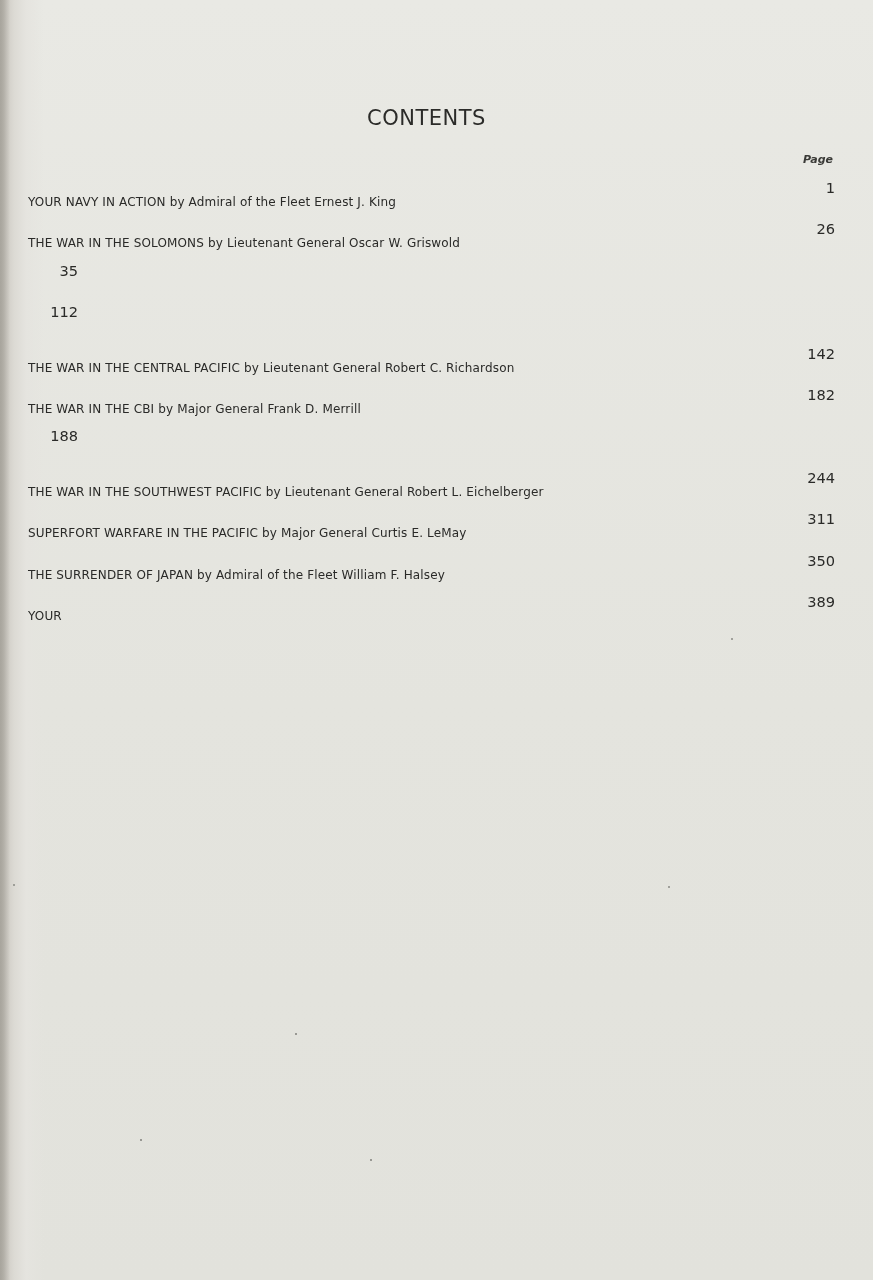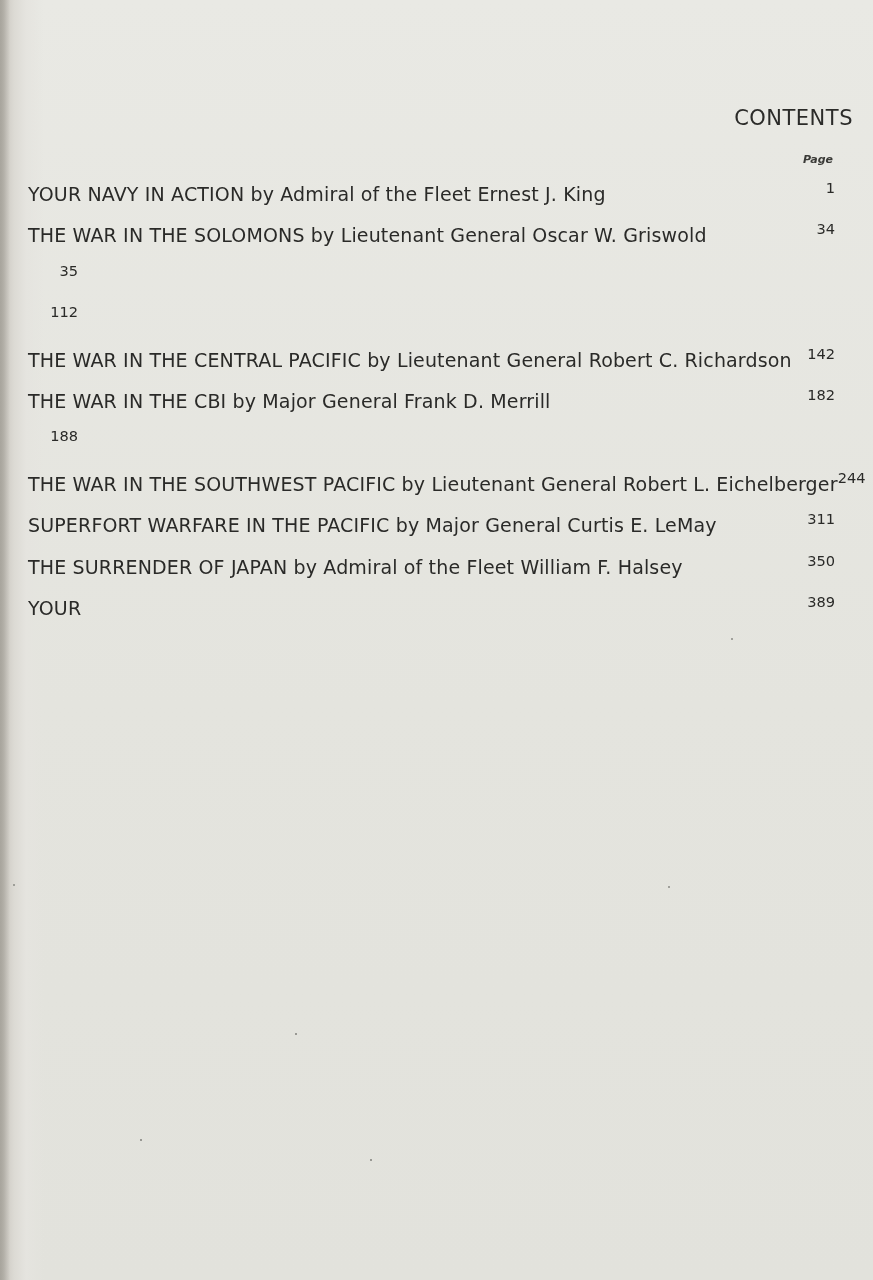--- a/index.html
+++ b/index.html
@@ -26,21 +26,21 @@
     .spine-shadow {
       position: absolute;
       left: 0; top: 0;
       width: 10px; height: 1280px;
       background: linear-gradient(to right, #a8a59d, rgba(168,165,157,0));
     }
     .title {
       position: absolute;
       left: 0; width: 853px;
       top: 106px;
-      text-align: right;
+      text-align: center;
       font-size: 21px;
       letter-spacing: 0.5px;
       font-weight: normal;
       color: #2b2b29;
     }
     .page-col-header {
       position: absolute;
       right: 40px;
       top: 153px;
       font-size: 11px;
@@ -55,25 +55,26 @@
       width: 807px;
     }
     .toc-row {
       position: relative;
       height: 41.4px;
       display: flex;
       align-items: flex-start;
       justify-content: space-between;
     }
     .toc-entry {
-      font-size: 19px;
+      font-size: 12px;
       line-height: 20px;
       white-space: nowrap;
       letter-spacing: 0.15px;
       padding-top: 6px;
+      margin-top: 8px;
     }
     .toc-page {
       font-size: 14.6px;
       line-height: 20px;
       text-align: right;
       width: 50px;
       padding-top: 0px;
     }
     .speck {
       position: absolute;
@@ -91,21 +92,21 @@
   <div class="title">CONTENTS</div>
   <div class="page-col-header">Page</div>
 
   <div class="toc">
     <div class="toc-row">
       <span class="toc-entry">YOUR NAVY IN ACTION by Admiral of the Fleet Ernest J. King</span>
       <span class="toc-page">1</span>
     </div>
     <div class="toc-row">
       <span class="toc-entry">THE WAR IN THE SOLOMONS by Lieutenant General Oscar W. Griswold</span>
-      <span class="toc-page">34</span>
+      <span class="toc-page">26</span>
     </div>
     <div class="toc-row">
       <span class="toc-page">35</span>
     </div>
     <div class="toc-row">
       <span class="toc-page">112</span>
     </div>
     <div class="toc-row">
       <span class="toc-entry">THE WAR IN THE CENTRAL PACIFIC by Lieutenant General Robert C. Richardson</span>
       <span class="toc-page">142</span>

